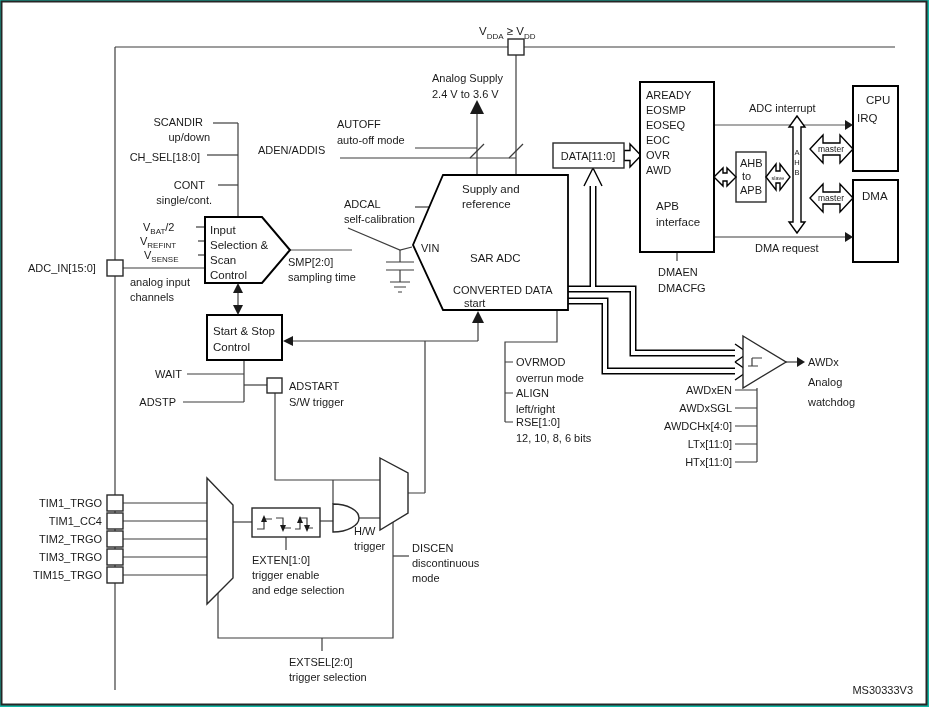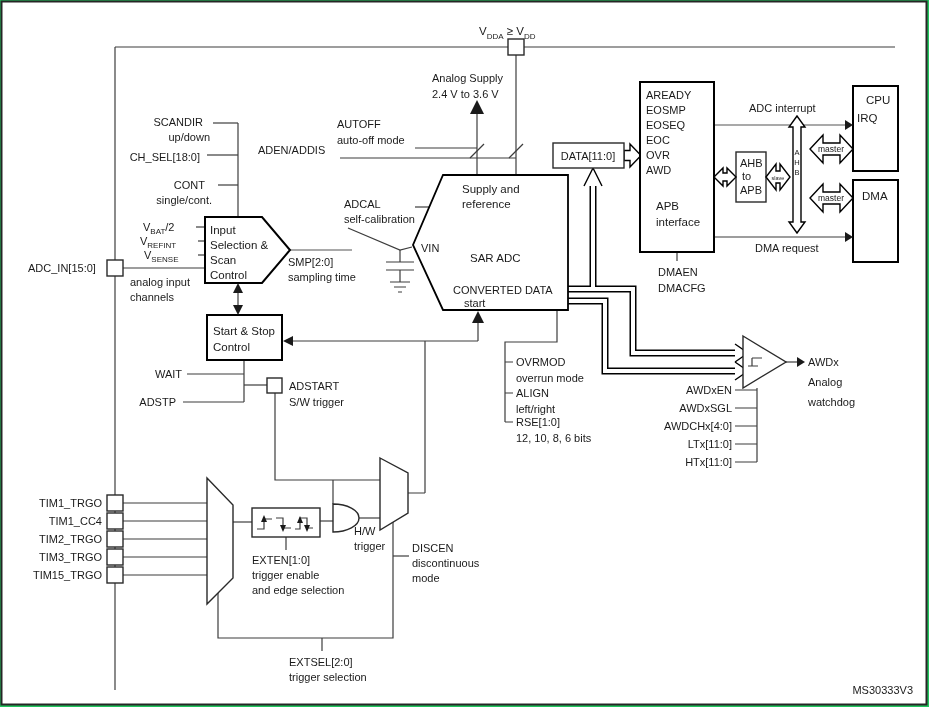--- a/index.html
+++ b/index.html
@@ -1,16 +1,16 @@
 <!DOCTYPE html>
 <html><head>
 <meta charset="utf-8">
 <style>
   html,body{margin:0;padding:0;background:#fff;}
-  #stage{position:relative;width:929px;height:707px;background:#22c55e;overflow:hidden;}
+  #stage{position:relative;width:929px;height:707px;background:#14b8a6;overflow:hidden;}
   svg{position:absolute;left:0;top:0;}
   text{font-family:"Liberation Sans","DejaVu Sans",sans-serif;fill:#1a1a1a;}
   .lbl{font-size:11px;}
   .lbl2{font-size:11.5px;}
   .sub{font-size:8px;}
   .tiny{font-size:5.5px;}
   .busletter{font-size:7.5px;}
   .master{font-size:8.5px;}
   .thin{stroke:#3d3d3d;stroke-width:1.2;fill:none;}
   .grayline{stroke:#8c8c8c;stroke-width:1.4;fill:none;}

